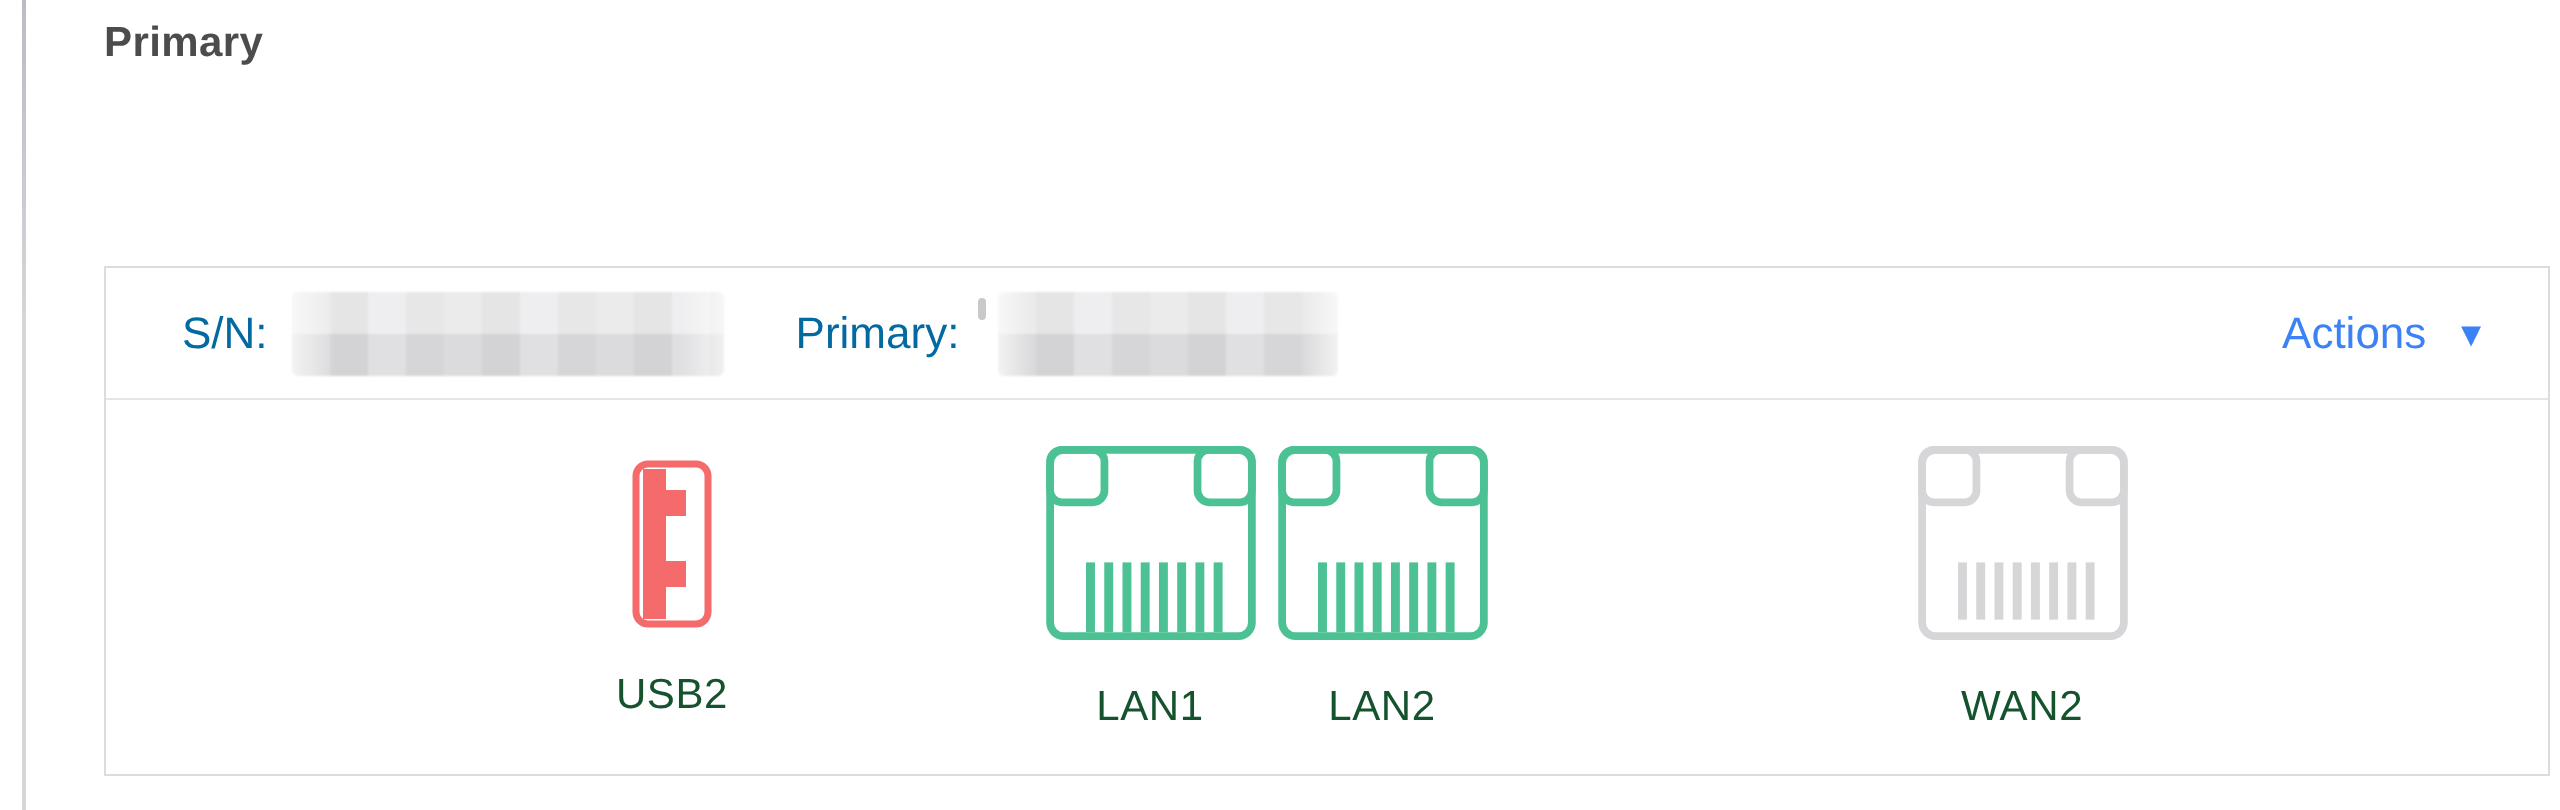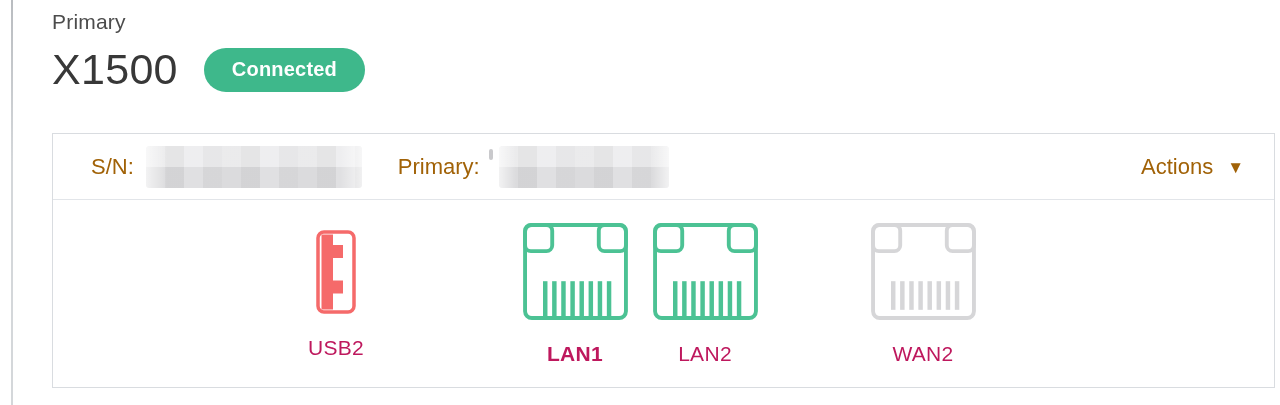--- a/index.html
+++ b/index.html
@@ -10,41 +10,41 @@
     color: #3d3d3d;
   }
   .page { position: relative; width: 1280px; height: 405px; background: #fff; }
 
   .edge-line {
     position: absolute; left: 11px; top: 0; width: 2px; height: 405px;
     background: linear-gradient(180deg, #b9bcc0, #d4d7da 40%, #d4d7da);
   }
 
   .header { position: absolute; left: 52px; top: 10px; }
-  .eyebrow { font-size: 21px; color: #4c4c4c; letter-spacing: 0.2px; }
+  .eyebrow { font-size: 21px; color: #4c4c4c; letter-spacing: 0.2px; font-weight: bold; }
   .title-row { display: flex; align-items: center; gap: 26px; margin-top: 11px; }
   .device-title { font-size: 43px; color: #383838; letter-spacing: 0.3px; }
   .status-badge {
     display: inline-flex; align-items: center; justify-content: center;
     height: 44px; padding: 0 28px; border-radius: 22px;
     color: #fff; font-size: 20px; font-weight: 700; letter-spacing: 0.2px;
   }
 
   .card {
     position: absolute; left: 52px; top: 133px;
     width: 1223px; height: 255px;
     background: #fff; border: 1px solid #d9dce0;
   }
 
   .info-row {
     display: flex; align-items: center;
     height: 66px; padding: 0 30px 0 38px;
     border-bottom: 1px solid #e2e5e9;
   }
-  .info-label { font-size: 22px; color: #a16207; white-space: nowrap; }
+  .info-label { font-size: 22px; color: #0369a1; white-space: nowrap; }
   .blur-block {
     height: 42px; border-radius: 3px;
     background:
       linear-gradient(90deg, rgba(255,255,255,0.65), rgba(255,255,255,0) 10%, rgba(255,255,255,0) 90%, rgba(255,255,255,0.65)),
       repeating-linear-gradient(180deg, rgba(255,255,255,0.28) 0 21px, rgba(0,0,0,0.035) 21px 42px),
       repeating-linear-gradient(90deg, #e3e3e5 0 19px, #dbdbdd 19px 38px, #e8e8ea 38px 57px, #dedee0 57px 76px);
     filter: blur(0.6px);
   }
   .blur-serial { width: 216px; margin-left: 12px; margin-right: 36px; }
   .blur-version { width: 170px; margin-left: 6px; }
@@ -58,90 +58,86 @@
     font-size: 22px; font-weight: 500; cursor: pointer; user-select: none;
   }
   .actions .caret { font-size: 17px; line-height: 1; transform: translateY(1px); }
 
   .ports-area { position: absolute; left: 0; top: 67px; right: 0; bottom: 0; }
   .port {
     position: absolute; top: 22px; width: 132px;
     display: flex; flex-direction: column; align-items: center;
   }
   .port.usb { padding-top: 7px; }
-  .port-label { margin-top: 22px; font-size: 21px; color: #be185d; letter-spacing: 0.3px; }
+  .port-label { margin-top: 22px; font-size: 21px; color: #14532d; letter-spacing: 0.3px; }
 </style>
 </head>
 <body>
 
 <div class="page">
   <div class="edge-line"></div>
 
   <div class="header">
     <div class="eyebrow">Primary</div>
-    <div class="title-row">
-      <div class="device-title">X1500</div>
-      <div class="status-badge" id="status-badge" style="background: rgb(62, 184, 139);">Connected</div>
-    </div>
   </div>
 
   <div class="card">
     <div class="info-row">
       <span class="info-label">S/N:</span>
       <span class="blur-block blur-serial"></span>
       <span class="info-label">Primary:</span>
       <span class="version-tick"></span>
       <span class="blur-block blur-version"></span>
-      <span class="actions" id="actions-btn" style="color: #a16207;">
+      <span class="actions" id="actions-btn" style="color: #3b82f6;">
         <span>Actions</span>
         <span class="caret">▼</span>
       </span>
     </div>
 
     <div class="ports-area" id="ports-area">
         <div class="port usb" style="left: 217px;">
           <svg viewBox="0 0 40 84" width="40" height="84">
             <rect x="2" y="2" width="36" height="80" rx="6" fill="none" stroke="#f56a6a" stroke-width="3.5"></rect>
             <path d="M5.5 4.5 h11.5 v10.5 h10 v13 h-10 v22.5 h10 v13 h-10 v16 h-11.5 z" fill="#f56a6a"></path>
           </svg>
           <div class="port-label">USB2</div>
         </div>
-        <div class="port ethernet" style="left: 456px; font-weight: bold;">
+        <div class="port ethernet" style="left: 456px;">
           <svg viewBox="0 0 108 100" width="105" height="97">
             <rect x="2" y="2" width="104" height="96" rx="7" fill="none" stroke="#4cc294" stroke-width="4"></rect>
             <rect x="2" y="2" width="28" height="27" rx="6" fill="none" stroke="#4cc294" stroke-width="4"></rect>
             <rect x="78" y="2" width="28" height="27" rx="6" fill="none" stroke="#4cc294" stroke-width="4"></rect>
             <rect x="20.5" y="60" width="4.6" height="36" fill="#4cc294"></rect>
             <rect x="29.9" y="60" width="4.6" height="36" fill="#4cc294"></rect>
             <rect x="39.3" y="60" width="4.6" height="36" fill="#4cc294"></rect>
             <rect x="48.7" y="60" width="4.6" height="36" fill="#4cc294"></rect>
             <rect x="58.1" y="60" width="4.6" height="36" fill="#4cc294"></rect>
             <rect x="67.5" y="60" width="4.6" height="36" fill="#4cc294"></rect>
             <rect x="76.9" y="60" width="4.6" height="36" fill="#4cc294"></rect>
             <rect x="86.3" y="60" width="4.6" height="36" fill="#4cc294"></rect>
           </svg>
           <div class="port-label">LAN1</div>
         </div>
-        <div class="port ethernet" style="left: 586px;">
+        <div class="port ethernet" style="left: 572px;">
           <svg viewBox="0 0 108 100" width="105" height="97">
             <rect x="2" y="2" width="104" height="96" rx="7" fill="none" stroke="#4cc294" stroke-width="4"></rect>
             <rect x="2" y="2" width="28" height="27" rx="6" fill="none" stroke="#4cc294" stroke-width="4"></rect>
             <rect x="78" y="2" width="28" height="27" rx="6" fill="none" stroke="#4cc294" stroke-width="4"></rect>
             <rect x="20.5" y="60" width="4.6" height="36" fill="#4cc294"></rect>
             <rect x="29.9" y="60" width="4.6" height="36" fill="#4cc294"></rect>
             <rect x="39.3" y="60" width="4.6" height="36" fill="#4cc294"></rect>
             <rect x="48.7" y="60" width="4.6" height="36" fill="#4cc294"></rect>
             <rect x="58.1" y="60" width="4.6" height="36" fill="#4cc294"></rect>
             <rect x="67.5" y="60" width="4.6" height="36" fill="#4cc294"></rect>
             <rect x="76.9" y="60" width="4.6" height="36" fill="#4cc294"></rect>
             <rect x="86.3" y="60" width="4.6" height="36" fill="#4cc294"></rect>
           </svg>
           <div class="port-label">LAN2</div>
         </div>
-        <div class="port ethernet" style="left: 804px;">
+        <div class="port ethernet" style="left: 892px;">
           <svg viewBox="0 0 108 100" width="105" height="97">
             <rect x="2" y="2" width="104" height="96" rx="7" fill="none" stroke="#d6d6d8" stroke-width="4"></rect>
             <rect x="2" y="2" width="28" height="27" rx="6" fill="none" stroke="#d6d6d8" stroke-width="4"></rect>
             <rect x="78" y="2" width="28" height="27" rx="6" fill="none" stroke="#d6d6d8" stroke-width="4"></rect>
             <rect x="20.5" y="60" width="4.6" height="29.5" fill="#d6d6d8"></rect>
             <rect x="29.9" y="60" width="4.6" height="29.5" fill="#d6d6d8"></rect>
             <rect x="39.3" y="60" width="4.6" height="29.5" fill="#d6d6d8"></rect>
             <rect x="48.7" y="60" width="4.6" height="29.5" fill="#d6d6d8"></rect>
             <rect x="58.1" y="60" width="4.6" height="29.5" fill="#d6d6d8"></rect>
             <rect x="67.5" y="60" width="4.6" height="29.5" fill="#d6d6d8"></rect>

